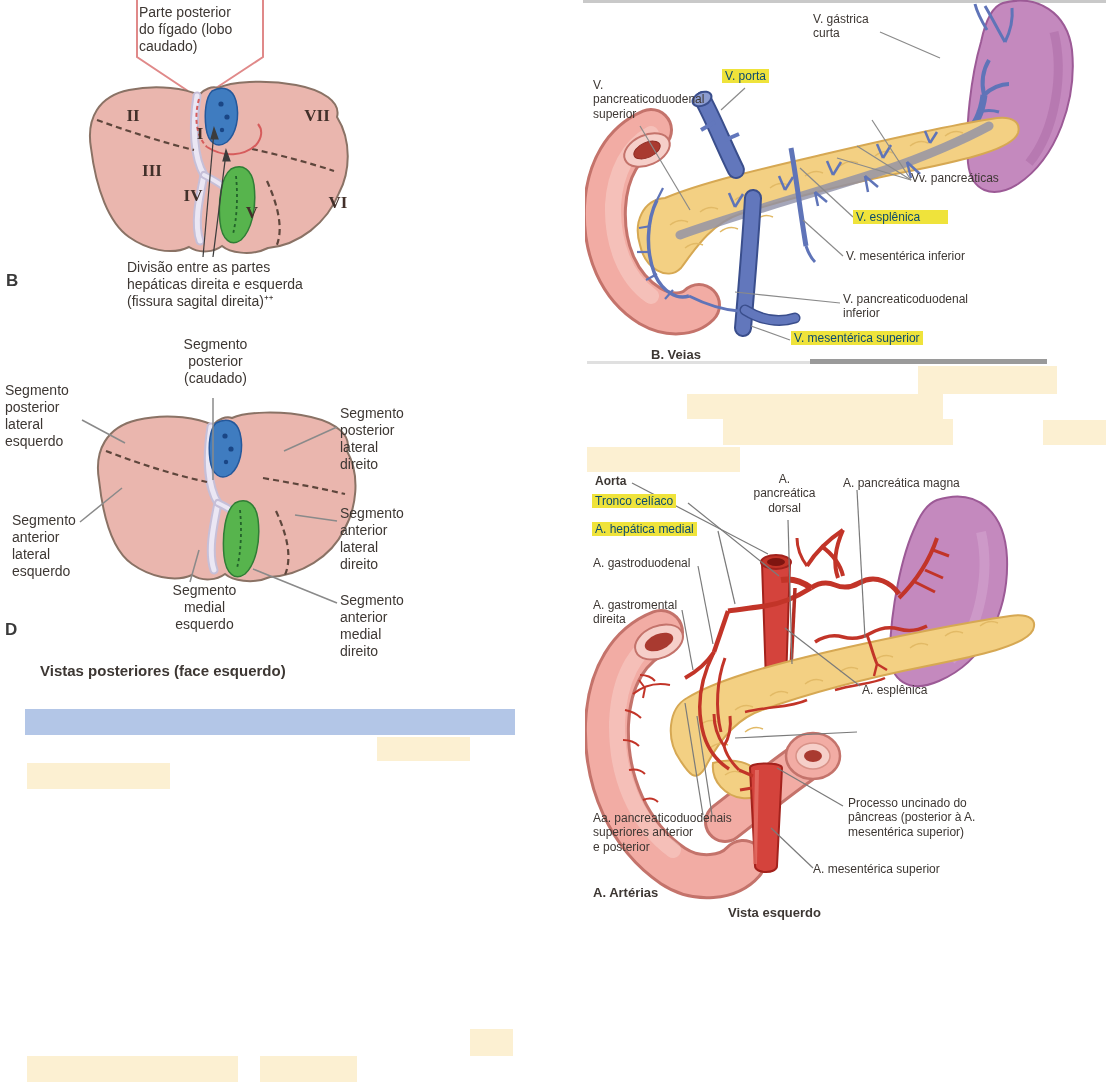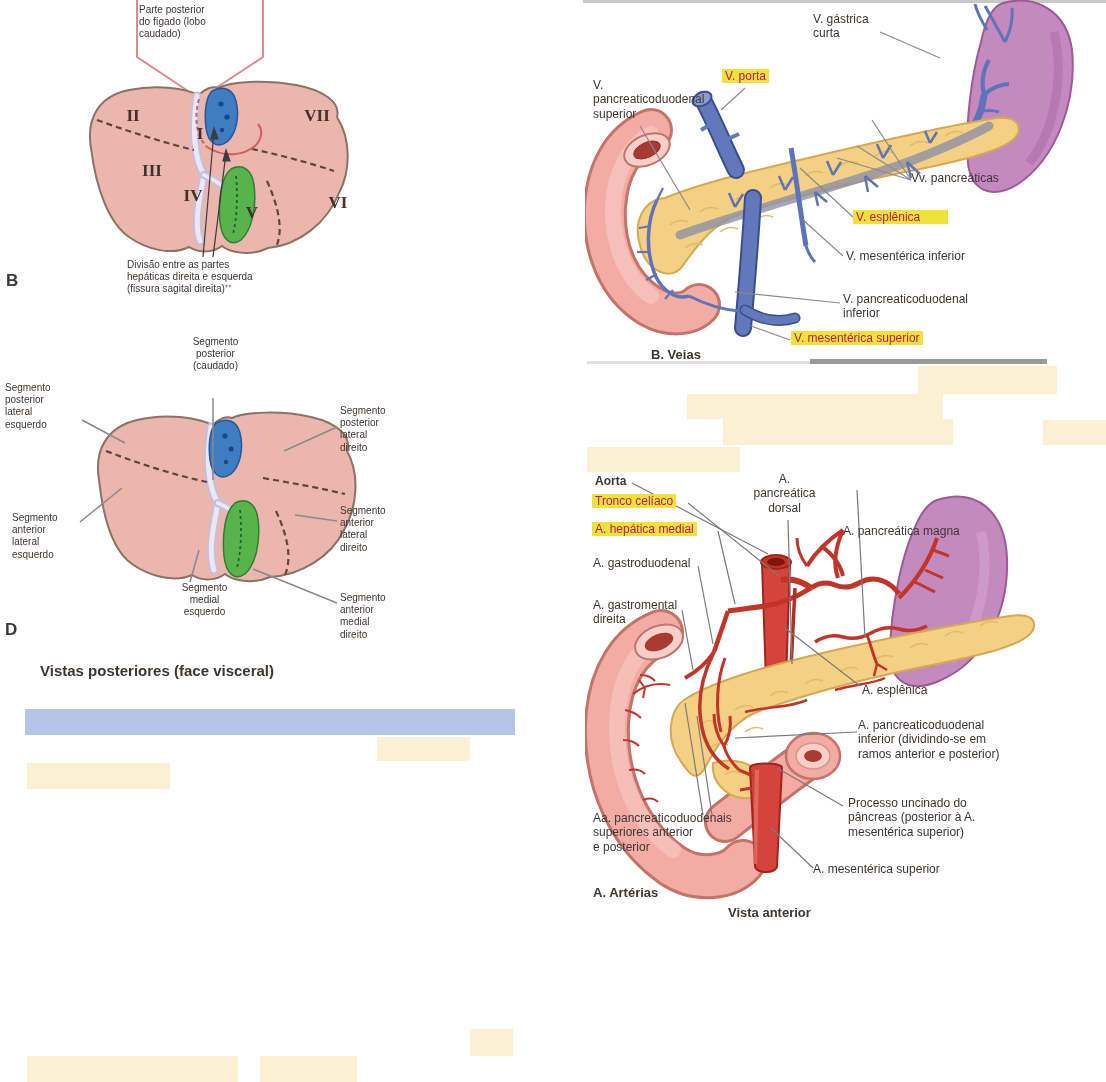--- a/index.html
+++ b/index.html
@@ -1,26 +1,26 @@
 <!DOCTYPE html>
 <html><head>
 <meta charset="utf-8">
 <style>
   html,body{margin:0;padding:0;background:#ffffff;}
   #canvas{position:relative;width:1106px;height:1082px;background:#ffffff;overflow:hidden;
           font-family:"Liberation Sans",sans-serif;}
   svg{position:absolute;}
   .lbl{position:absolute;color:#3d3733;font-size:12px;line-height:1.2;white-space:pre-line;}
-  .lbl.big{font-size:10px;line-height:1.22;}
+  .lbl.big{font-size:14px;line-height:1.22;}
   .cap{position:absolute;color:#3d3733;font-weight:bold;font-size:13px;white-space:pre-line;}
   .cap.big{font-size:15px;}
   .panel-letter{position:absolute;color:#3a3a3a;font-weight:bold;font-size:17px;}
   .numeral{position:absolute;color:#42302a;font-weight:bold;font-size:17px;
            font-family:"Liberation Serif",serif;text-align:center;}
-  .hl-y{background:#EFE33B;padding:0 3px;white-space:nowrap;color:#be185d;}
+  .hl-y{background:#EFE33B;padding:0 3px;white-space:nowrap;color:#0c4a6e;}
   .mark{position:absolute;}
   .mark.cream{background:#FCF0D2;}
   .mark.blue{background:#B3C6E7;}
   .gline{position:absolute;}
 </style>
 </head>
 <body>
 
 <div id="canvas">
 
@@ -134,21 +134,21 @@
 lateral
 direito</div>
   <div class="lbl big" style="left:157px;top:582px;width:95px;text-align:center;">Segmento
 medial
 esquerdo</div>
   <div class="lbl big" style="left:340px;top:592px;width:95px;">Segmento
 anterior
 medial
 direito</div>
   <div class="panel-letter" style="left:5px;top:620px;">D</div>
-  <div class="cap big" style="left:40px;top:662px;width:320px;">Vistas posteriores (face visceral)</div>
+  <div class="cap big" style="left:40px;top:662px;width:320px;">Vistas posteriores (face esquerdo)</div>
 
   <svg style="left:585px;top:0" width="521" height="365" viewBox="0 0 521 365">
     <g>
       <path fill="#C489BE" stroke="#9C5A96" stroke-width="2" d="M418,3 C452,-6 482,12 487,50 C492,100 472,158 433,184 C407,200 386,191 383,163 C380,128 386,76 396,42 C401,18 408,6 418,3 Z"></path>
       <path stroke="#AD6BA6" stroke-width="9" opacity="0.55" fill="none" d="M469,32 C479,72 471,130 444,163"></path>
     </g>
     <g stroke="#5F74B8" stroke-width="3" fill="none">
       <path d="M420,42 C412,28 406,16 400,6"></path>
       <path d="M420,42 C426,30 428,18 427,8"></path>
       <path d="M402,30 C396,20 392,12 390,4"></path>
@@ -377,34 +377,31 @@
 
   <div class="lbl" style="left:595px;top:474px;font-weight:bold;">Aorta</div>
   <div class="lbl" style="left:592px;top:494px;"><span class="hl-y">Tronco celíaco</span></div>
   <div class="lbl" style="left:592px;top:522px;"><span class="hl-y">A. hepática medial</span></div>
   <div class="lbl" style="left:593px;top:556px;">A. gastroduodenal</div>
   <div class="lbl" style="left:593px;top:598px;width:110px;">A. gastromental
 direita</div>
   <div class="lbl" style="left:742px;top:472px;width:85px;text-align:center;">A.
 pancreática
 dorsal</div>
-  <div class="lbl" style="left:843px;top:476px;width:150px;margin-top:48px;">A. pancreática magna</div>
+  <div class="lbl" style="left:843px;top:476px;width:150px;">A. pancreática magna</div>
   <div class="lbl" style="left:862px;top:683px;">A. esplênica</div>
-  <div class="lbl" style="left:858px;top:718px;width:175px;">A. pancreaticoduodenal
-inferior (dividindo-se em
-ramos anterior e posterior)</div>
   <div class="lbl" style="left:848px;top:796px;width:165px;">Processo uncinado do
 pâncreas (posterior à A.
 mesentérica superior)</div>
   <div class="lbl" style="left:593px;top:811px;width:175px;">Aa. pancreaticoduodenais
 superiores anterior
 e posterior</div>
   <div class="lbl" style="left:813px;top:862px;">A. mesentérica superior</div>
   <div class="cap" style="left:593px;top:885px;">A. Artérias</div>
-  <div class="cap" style="left:728px;top:905px;">Vista anterior</div>
+  <div class="cap" style="left:728px;top:905px;">Vista esquerdo</div>
 
   <div class="mark cream" style="left:918px;top:366px;width:139px;height:28px;"></div>
   <div class="mark cream" style="left:687px;top:394px;width:256px;height:25px;"></div>
   <div class="mark cream" style="left:723px;top:419px;width:230px;height:26px;"></div>
   <div class="mark cream" style="left:1043px;top:420px;width:63px;height:25px;"></div>
   <div class="mark cream" style="left:587px;top:447px;width:153px;height:25px;"></div>
   <div class="mark blue" style="left:25px;top:709px;width:490px;height:26px;"></div>
   <div class="mark cream" style="left:377px;top:737px;width:93px;height:24px;"></div>
   <div class="mark cream" style="left:27px;top:763px;width:143px;height:26px;"></div>
   <div class="mark cream" style="left:470px;top:1029px;width:43px;height:27px;"></div>

